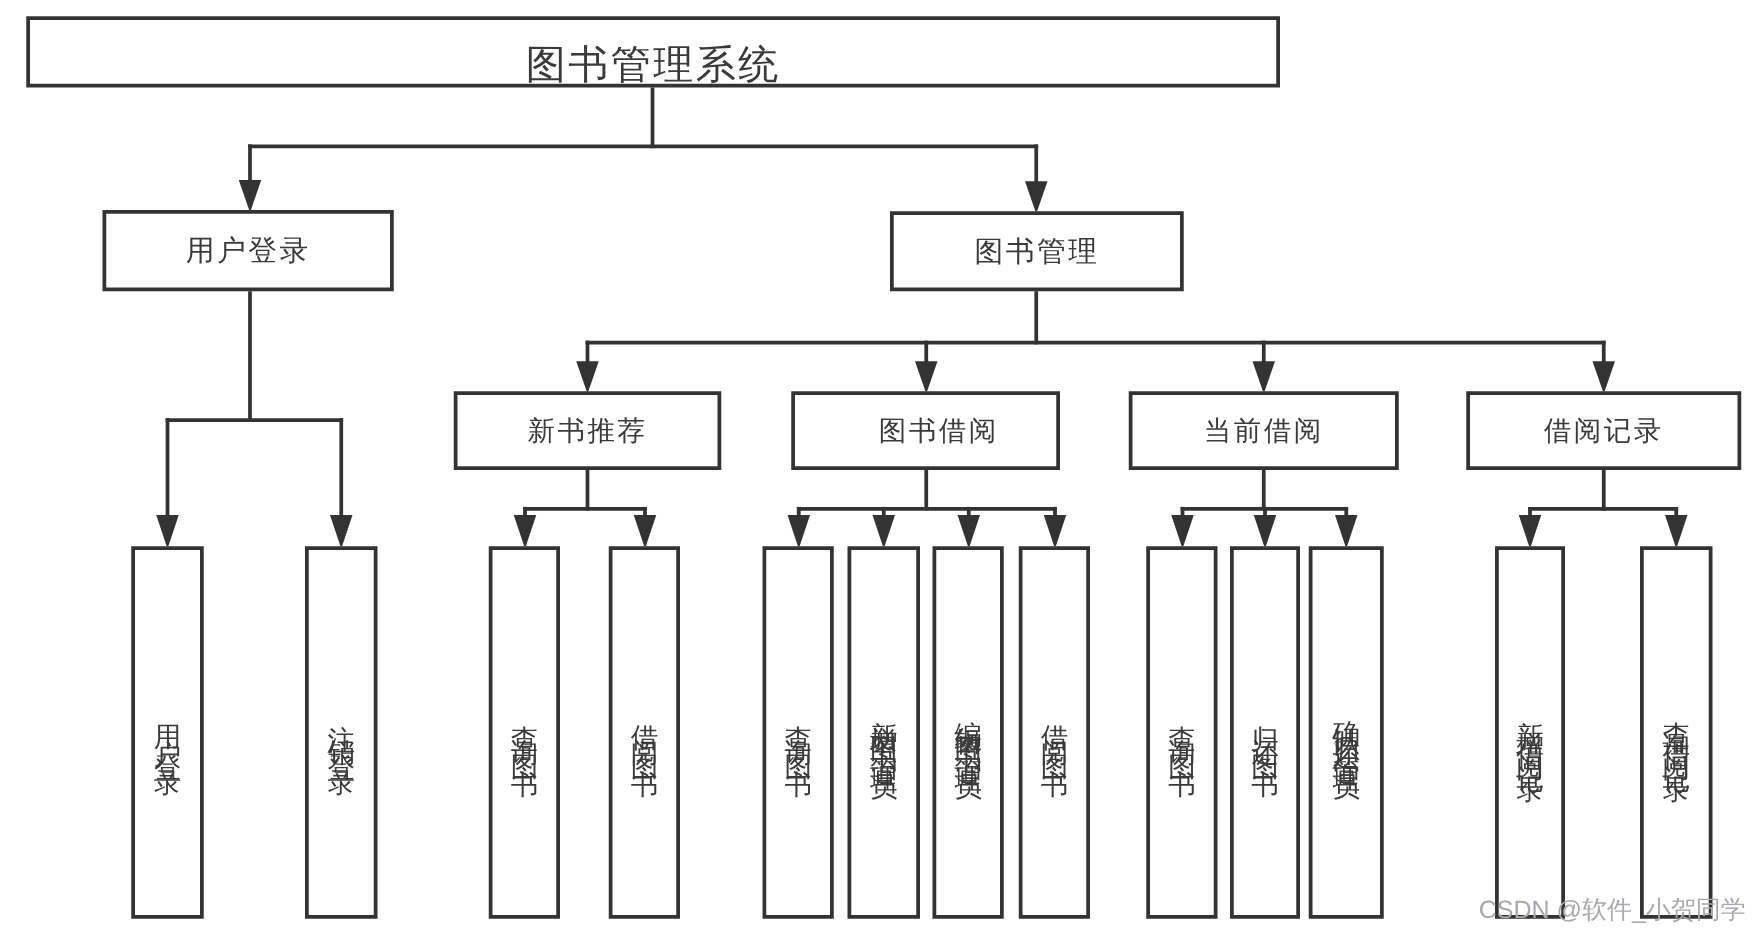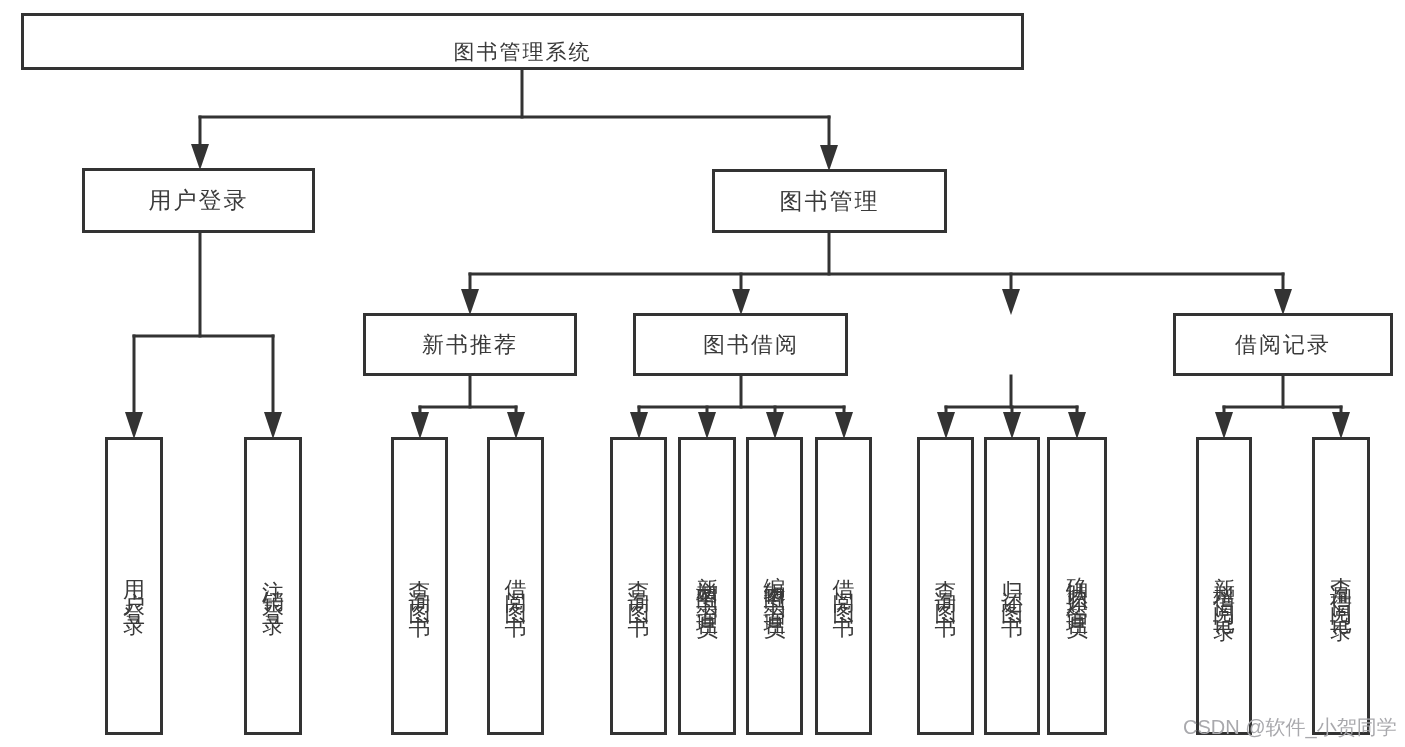--- a/index.html
+++ b/index.html
@@ -6,21 +6,21 @@
   .canvas{
     position:relative;width:1405px;height:747px;background:#ffffff;overflow:hidden;
     font-family:"Liberation Sans","DejaVu Sans",sans-serif;color:#333333;
   }
   .wires{position:absolute;left:0;top:0;width:1405px;height:747px;}
   .node{
     position:absolute;box-sizing:border-box;border:3px solid #333333;background:#ffffff;
     display:flex;align-items:center;justify-content:center;
   }
   .node .lbl{color:#3a3a3a;letter-spacing:2px;white-space:nowrap;}
-  .root-node .lbl{font-size:21px;margin-top:20px;}
+  .root-node .lbl{font-size:32px;margin-top:20px;}
   .l2-node .lbl{font-size:23px;}
   .l3-node .lbl{font-size:22px;}
   .leaf{
     position:absolute;top:437px;height:298px;box-sizing:border-box;
     border:3px solid #333333;background:#ffffff;
     display:flex;align-items:center;justify-content:center;
   }
   .leaf .vlbl{
     writing-mode:vertical-rl;text-orientation:mixed;
     font-size:22px;color:#3a3a3a;line-height:1;white-space:nowrap;
@@ -118,20 +118,23 @@
   <div class="node l3-node" style="left:363px;top:313px;width:214px;height:63px;">
     <span class="lbl">新书推荐</span>
   </div>
 
   <div class="node l2-node" style="left:712px;top:169px;width:235px;height:64px;">
     <span class="lbl">图书管理</span>
   </div>
   <div class="node l3-node" style="left:633px;top:313px;width:215px;height:63px;padding-left:21px;">
     <span class="lbl">图书借阅</span>
   </div>
+  <div class="node l3-node" style="left:903px;top:313px;width:216px;height:63px;">
+    <span class="lbl">当前借阅</span>
+  </div>
   <div class="node l3-node" style="left:1173px;top:313px;width:220px;height:63px;">
     <span class="lbl">借阅记录</span>
   </div>
 
   <div class="leaf" style="left:105px;width:58px;">
     <span class="vlbl ls4">用户登录</span>
   </div>
   <div class="leaf" style="left:244px;width:58px;">
     <span class="vlbl ls4">注销登录</span>
   </div>

